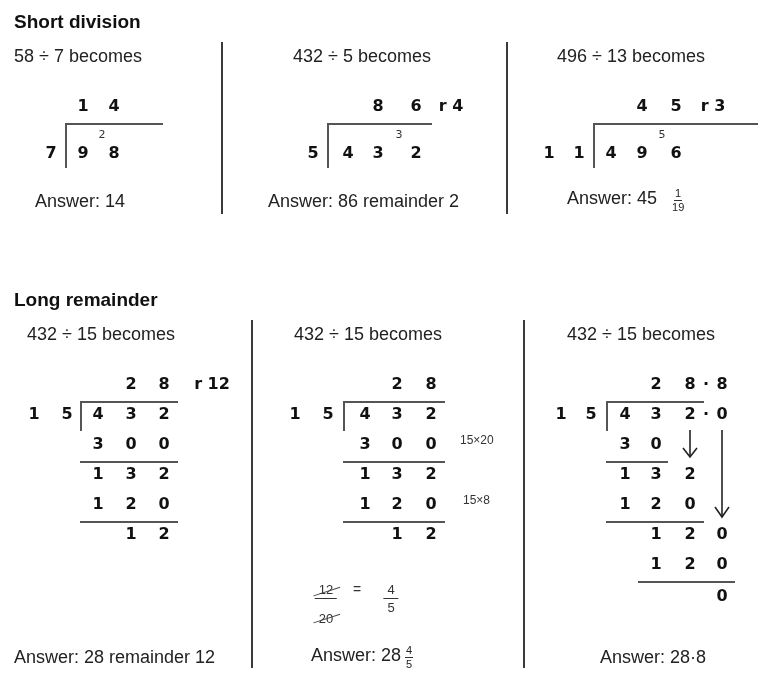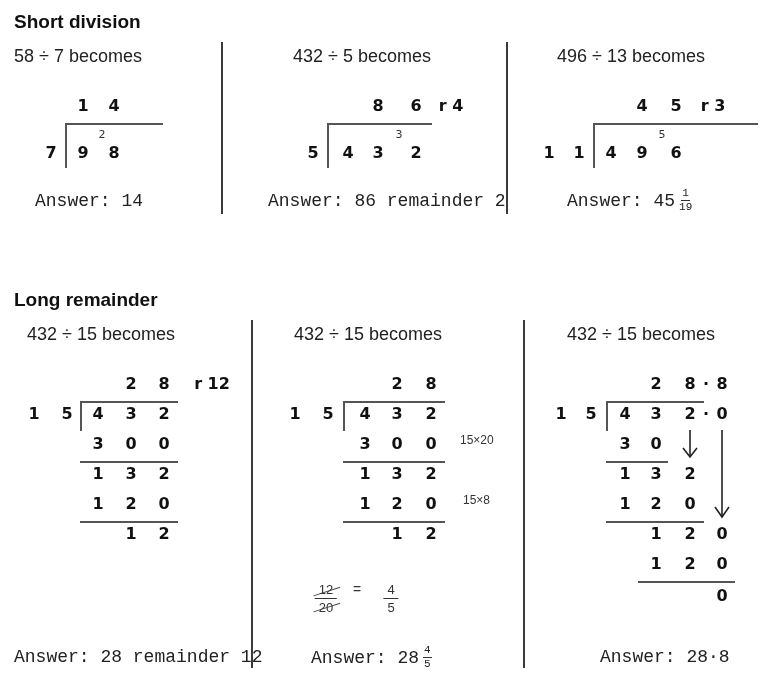--- a/index.html
+++ b/index.html
@@ -1,21 +1,21 @@
 <!DOCTYPE html>
 <html><head>
 <meta charset="utf-8">
 <style>
   html, body { margin:0; padding:0; background:#ffffff; }
   body { width:768px; height:690px; position:relative; overflow:hidden;
          font-family:"Liberation Sans", sans-serif; color:#1a1a1a; }
   .abs { position:absolute; }
   .heading { font-weight:bold; font-size:19px; color:#111; }
   .prompt { font-size:18px; color:#222; white-space:nowrap; }
-  .answer { font-size:18px; color:#222; white-space:nowrap; display:flex; align-items:center;font-family:Liberation Mono, monospace; }
+  .answer { font-size:18px; color:#222; white-space:nowrap; display:flex; align-items:flex-start; }
   .d { position:absolute; font-family:"DejaVu Sans", sans-serif; font-weight:bold;
        font-size:16px; color:#111; transform:translate(-50%,-50%); white-space:nowrap; line-height:1; }
   .carry { position:absolute; font-family:"DejaVu Sans", sans-serif; font-size:11px; color:#333;
        transform:translate(-50%,-50%); line-height:1; }
   .note { position:absolute; font-size:12px; color:#333; transform:translate(0,-50%); white-space:nowrap; }
   .vdiv { position:absolute; width:2px; background:#3a3a3a; }
   .hline { position:absolute; height:1.5px; background:#555; }
   .vline { position:absolute; width:1.5px; background:#555; }
   .frac { display:inline-flex; flex-direction:column; align-items:center; font-size:11px;
           line-height:1; margin-left:4px; }
@@ -75,21 +75,21 @@
   <span class="d" style="left:676px; top:106px;">5</span>
   <span class="d" style="left:713px; top:106px;">r 3</span>
   <div class="hline" style="left:593px; top:123px; width:165px;"></div>
   <div class="vline" style="left:593px; top:123px; height:45px;"></div>
   <span class="d" style="left:549px; top:153px;">1</span>
   <span class="d" style="left:579px; top:153px;">1</span>
   <span class="d" style="left:611px; top:153px;">4</span>
   <span class="d" style="left:642px; top:153px;">9</span>
   <span class="carry" style="left:662px; top:134px;">5</span>
   <span class="d" style="left:676px; top:153px;">6</span>
-  <div class="abs answer" style="left:567px; top:188px;">
+  <div class="abs answer" style="left:567px; top:188px;gap:11px;">
     <span>Answer: 45</span>
     <span class="frac">
       <span class="num">1</span>
       <span class="den">19</span>
     </span>
   </div>
 </div>
 
 <div class="abs heading" style="left:14px; top:289px;">Long remainder</div>
 
@@ -149,21 +149,21 @@
   <span class="d" style="left:397px; top:474px;">3</span>
   <span class="d" style="left:431px; top:474px;">2</span>
   <span class="d" style="left:365px; top:504px;">1</span>
   <span class="d" style="left:397px; top:504px;">2</span>
   <span class="d" style="left:431px; top:504px;">0</span>
   <span class="note" style="left:463px; top:500px;">15×8</span>
   <div class="hline" style="left:343px; top:521px; width:102px;"></div>
   <span class="d" style="left:397px; top:534px;">1</span>
   <span class="d" style="left:431px; top:534px;">2</span>
 
-  <div class="bigfrac" style="left:326px; top:583px;">
+  <div class="bigfrac" style="left:326px; top:583px;gap:11px;">
     <span class="num strike">12</span>
     <span class="den strike">20</span>
   </div>
   <span class="abs" style="left:353px; top:581px; font-size:14px; color:#333;">=</span>
   <div class="bigfrac" style="left:391px; top:583px;">
     <span class="num">4</span>
     <span class="den">5</span>
   </div>
 
   <div class="abs answer" style="left:311px; top:645px;">

